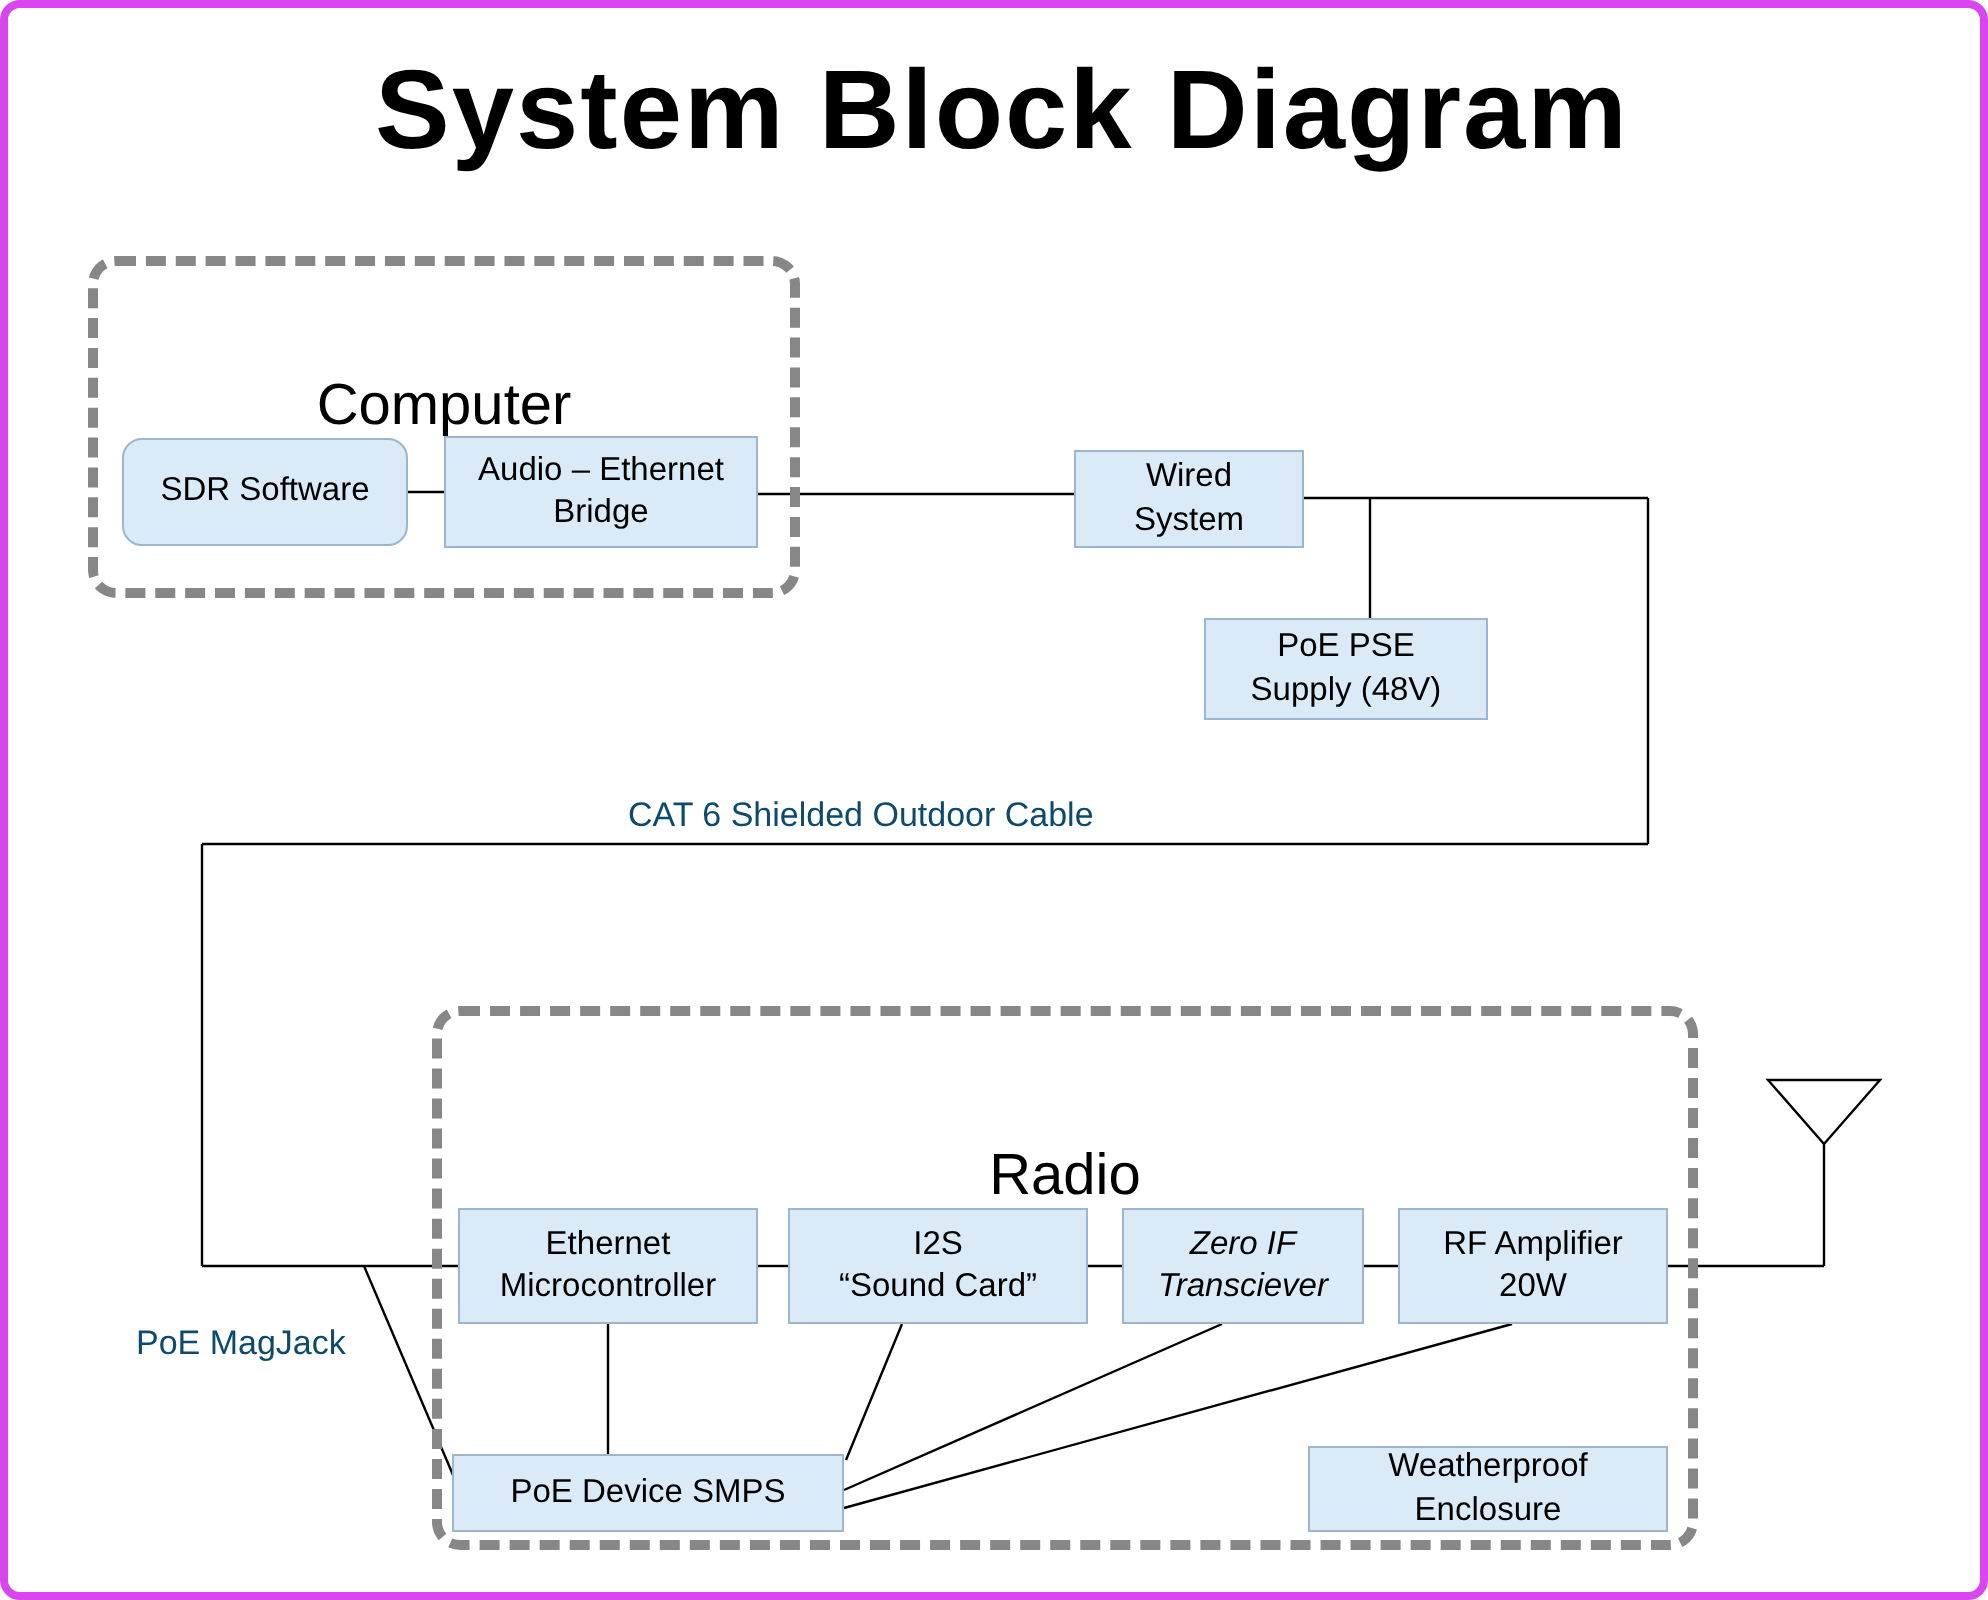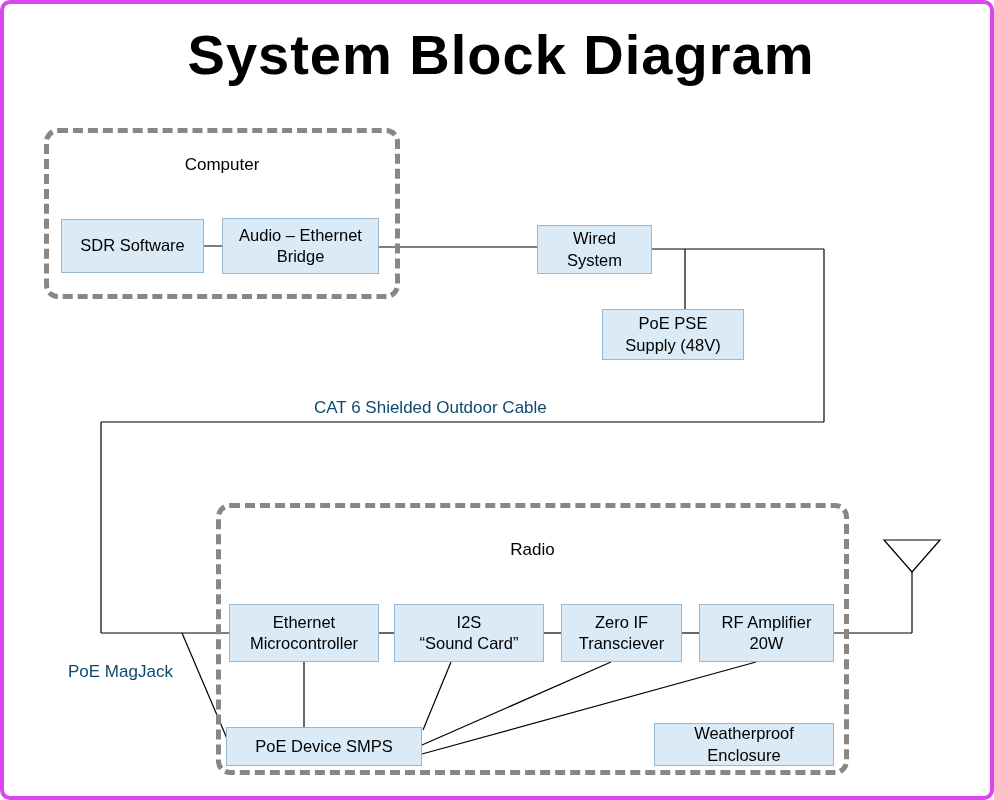--- a/index.html
+++ b/index.html
@@ -40,22 +40,23 @@
     position: absolute;
     border: 5px dashed #878787;
     border-radius: 14px;
     box-sizing: border-box;
     background: transparent;
   }
   .group-label {
     position: absolute;
     width: 100%;
     text-align: center;
-    font-size: 17px;
+    font-size: 29px;
     color: #000000;
+    margin-top: 32px;
   }
   .node {
     position: absolute;
     background: #daeaf6;
     border: 1px solid #9cb6cf;
     box-sizing: border-box;
     display: flex;
     align-items: center;
     justify-content: center;
     text-align: center;
@@ -70,27 +71,27 @@
     font-size: 17px;
     color: #0c4a6e;
     white-space: nowrap;
   }
   
   #grp-computer { left: 40px; top: 124px; width: 356px; height: 171px; }
   #grp-computer .group-label { top: 22px; }
   #grp-radio { left: 212px; top: 499px; width: 633px; height: 272px; }
   #grp-radio .group-label { top: 32px; }
 
-  #node-sdr      { left: 57px;  top: 215px; width: 143px; height: 54px; }
+  #node-sdr      { left: 57px;  top: 215px; width: 143px; height: 54px; border-radius: 10px; }
   #node-audio    { left: 218px; top: 214px; width: 157px; height: 56px; }
   #node-wired    { left: 533px; top: 221px; width: 115px; height: 49px; }
   #node-pse      { left: 598px; top: 305px; width: 142px; height: 51px; }
   #node-ethmicro { left: 225px; top: 600px; width: 150px; height: 58px; }
   #node-i2s      { left: 390px; top: 600px; width: 150px; height: 58px; }
-  #node-zeroif   { left: 557px; top: 600px; width: 121px; height: 58px; }
+  #node-zeroif   { left: 557px; top: 600px; width: 121px; height: 58px; font-style: italic; }
   #node-rfamp    { left: 695px; top: 600px; width: 135px; height: 58px; }
   #node-smps     { left: 222px; top: 723px; width: 196px; height: 39px; }
   #node-weather  { left: 650px; top: 719px; width: 180px; height: 43px; }
 
   #label-cat6    { left: 310px; top: 394px; }
   #label-magjack { left: 64px;  top: 658px; }
 </style>
 </head>
 <body>
 

